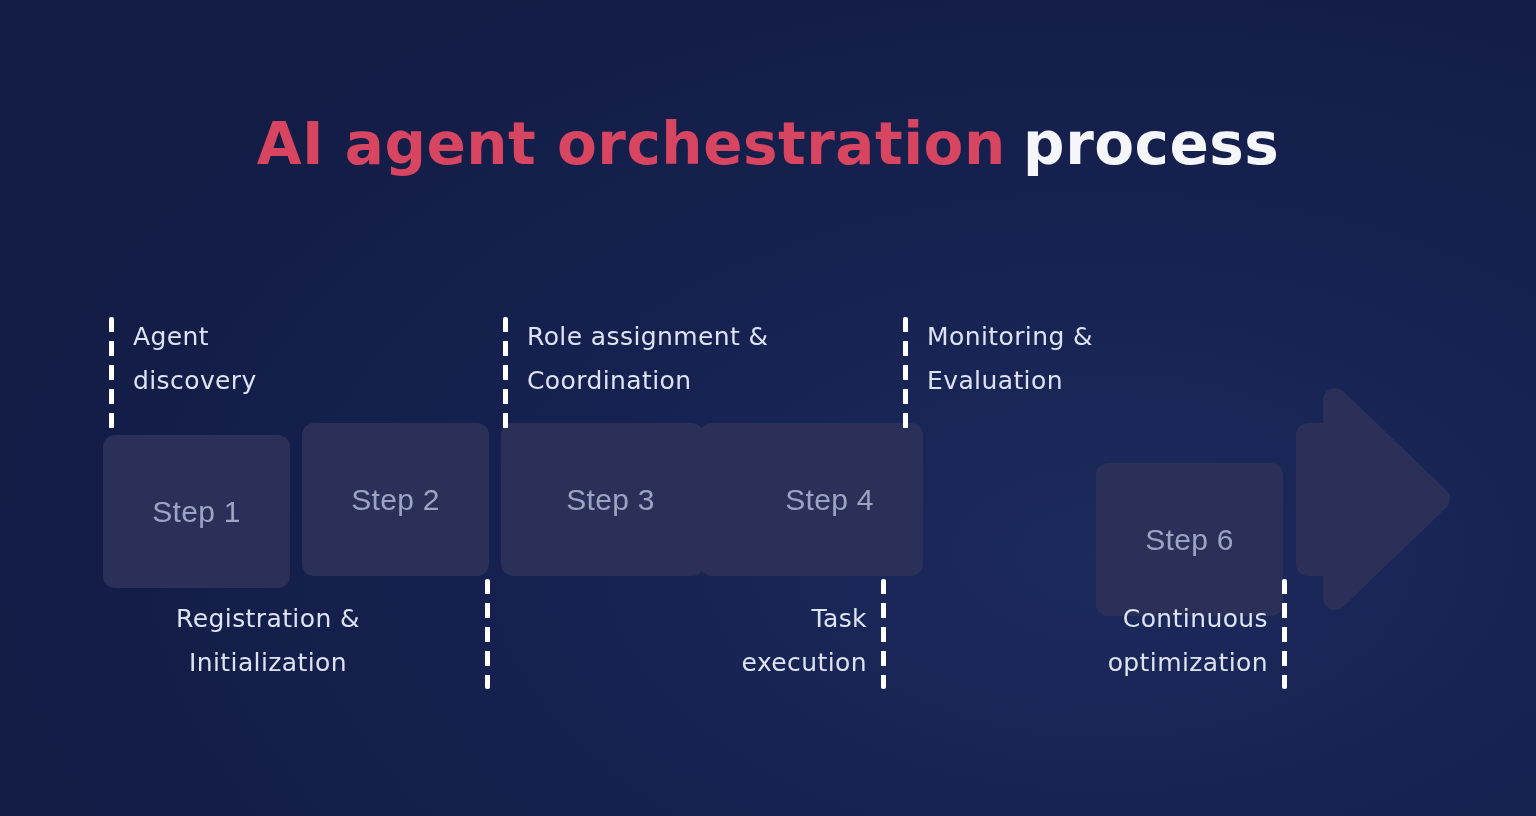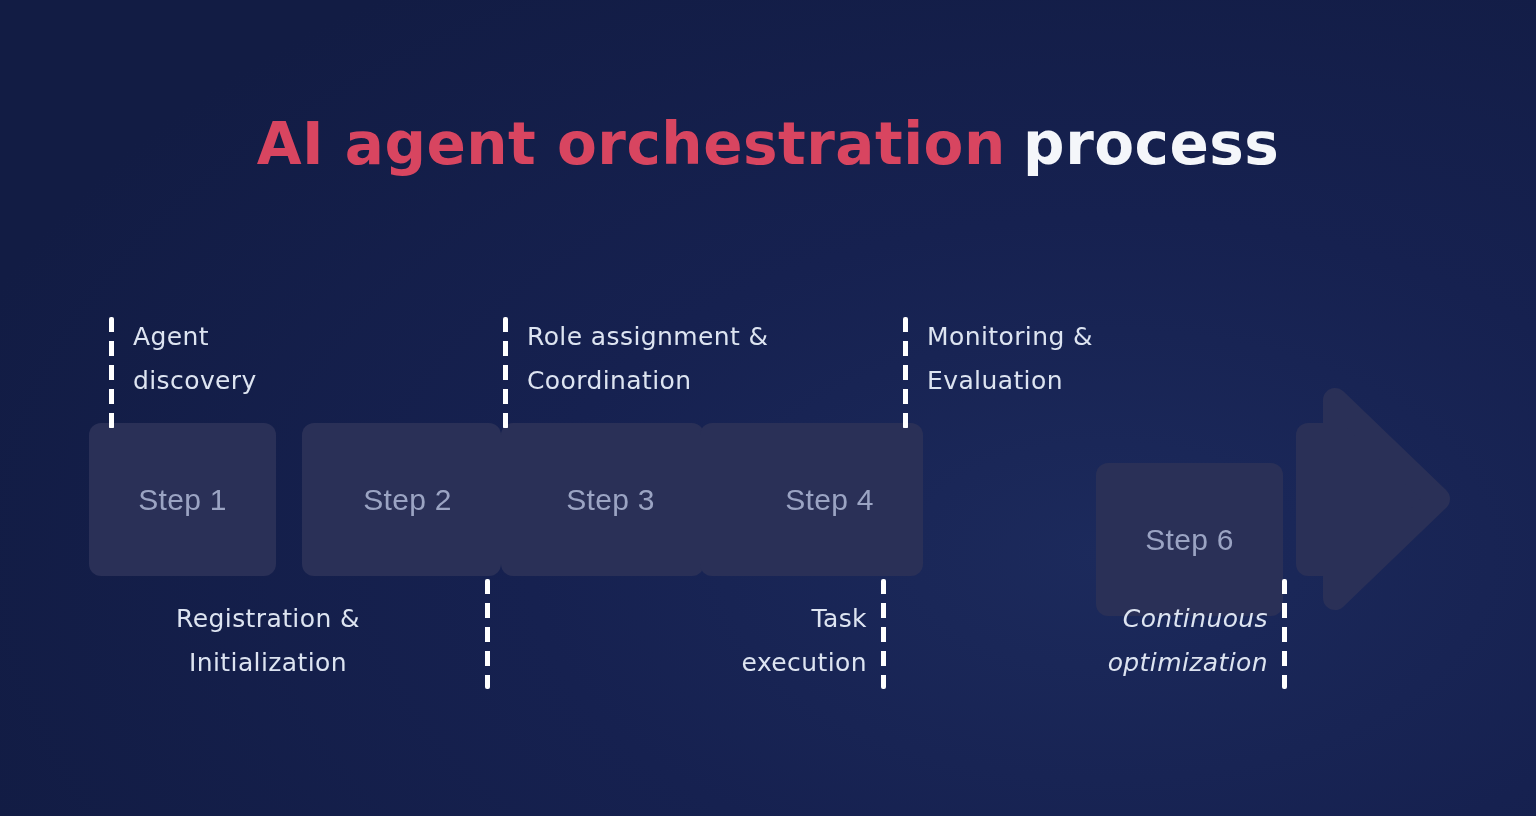--- a/index.html
+++ b/index.html
@@ -49,24 +49,24 @@
 </style>
 </head>
 <body>
 
 <div class="stage">
 
   <h1 class="title" style="margin:0;">
     <span class="hl">AI agent orchestration</span><span class="rest">process</span>
   </h1>
 
-  <div class="step-box" style="left:89px;">
+  <div class="step-box" style="left:103px;margin-top:12px;">
       <span>Step 1</span>
     </div>
-  <div class="step-box" style="left:302px;padding-left:12px;">
+  <div class="step-box" style="left:302px;">
       <span>Step 2</span>
     </div>
   <div class="step-box" style="left:501px;padding-left:16px;">
       <span>Step 3</span>
     </div>
   <div class="step-box" style="left:700px;padding-left:36px;">
       <span>Step 4</span>
     </div>
   <div class="step-box" style="left:1096px;margin-top:40px;">
       <span>Step 6</span>
@@ -96,21 +96,21 @@
     <span>Initialization</span>
   </div>
 
   <div class="vdash bottom" style="left:881px;"></div>
   <div class="phase-label bottom" style="left:461px;width:406px;">
     <span>Task</span>
     <span>execution</span>
   </div>
 
   <div class="vdash bottom" style="left:1282px;"></div>
-  <div class="phase-label bottom" style="left:862px;width:406px;font-style:italic;">
+  <div class="phase-label bottom" style="left:862px;width:406px;">
     <span>Continuous</span>
     <span>optimization</span>
   </div>
 
   <svg class="arrow-svg" width="180" height="256" viewBox="0 0 180 256" aria-hidden="true">
     <rect x="6" y="51" width="58" height="153" rx="12" fill="#2a3057"></rect>
     <polygon points="45,28 45,226 148,127" fill="#2a3057" stroke="#2a3057" stroke-width="24" stroke-linejoin="round"></polygon>
   </svg>
 
 </div>

